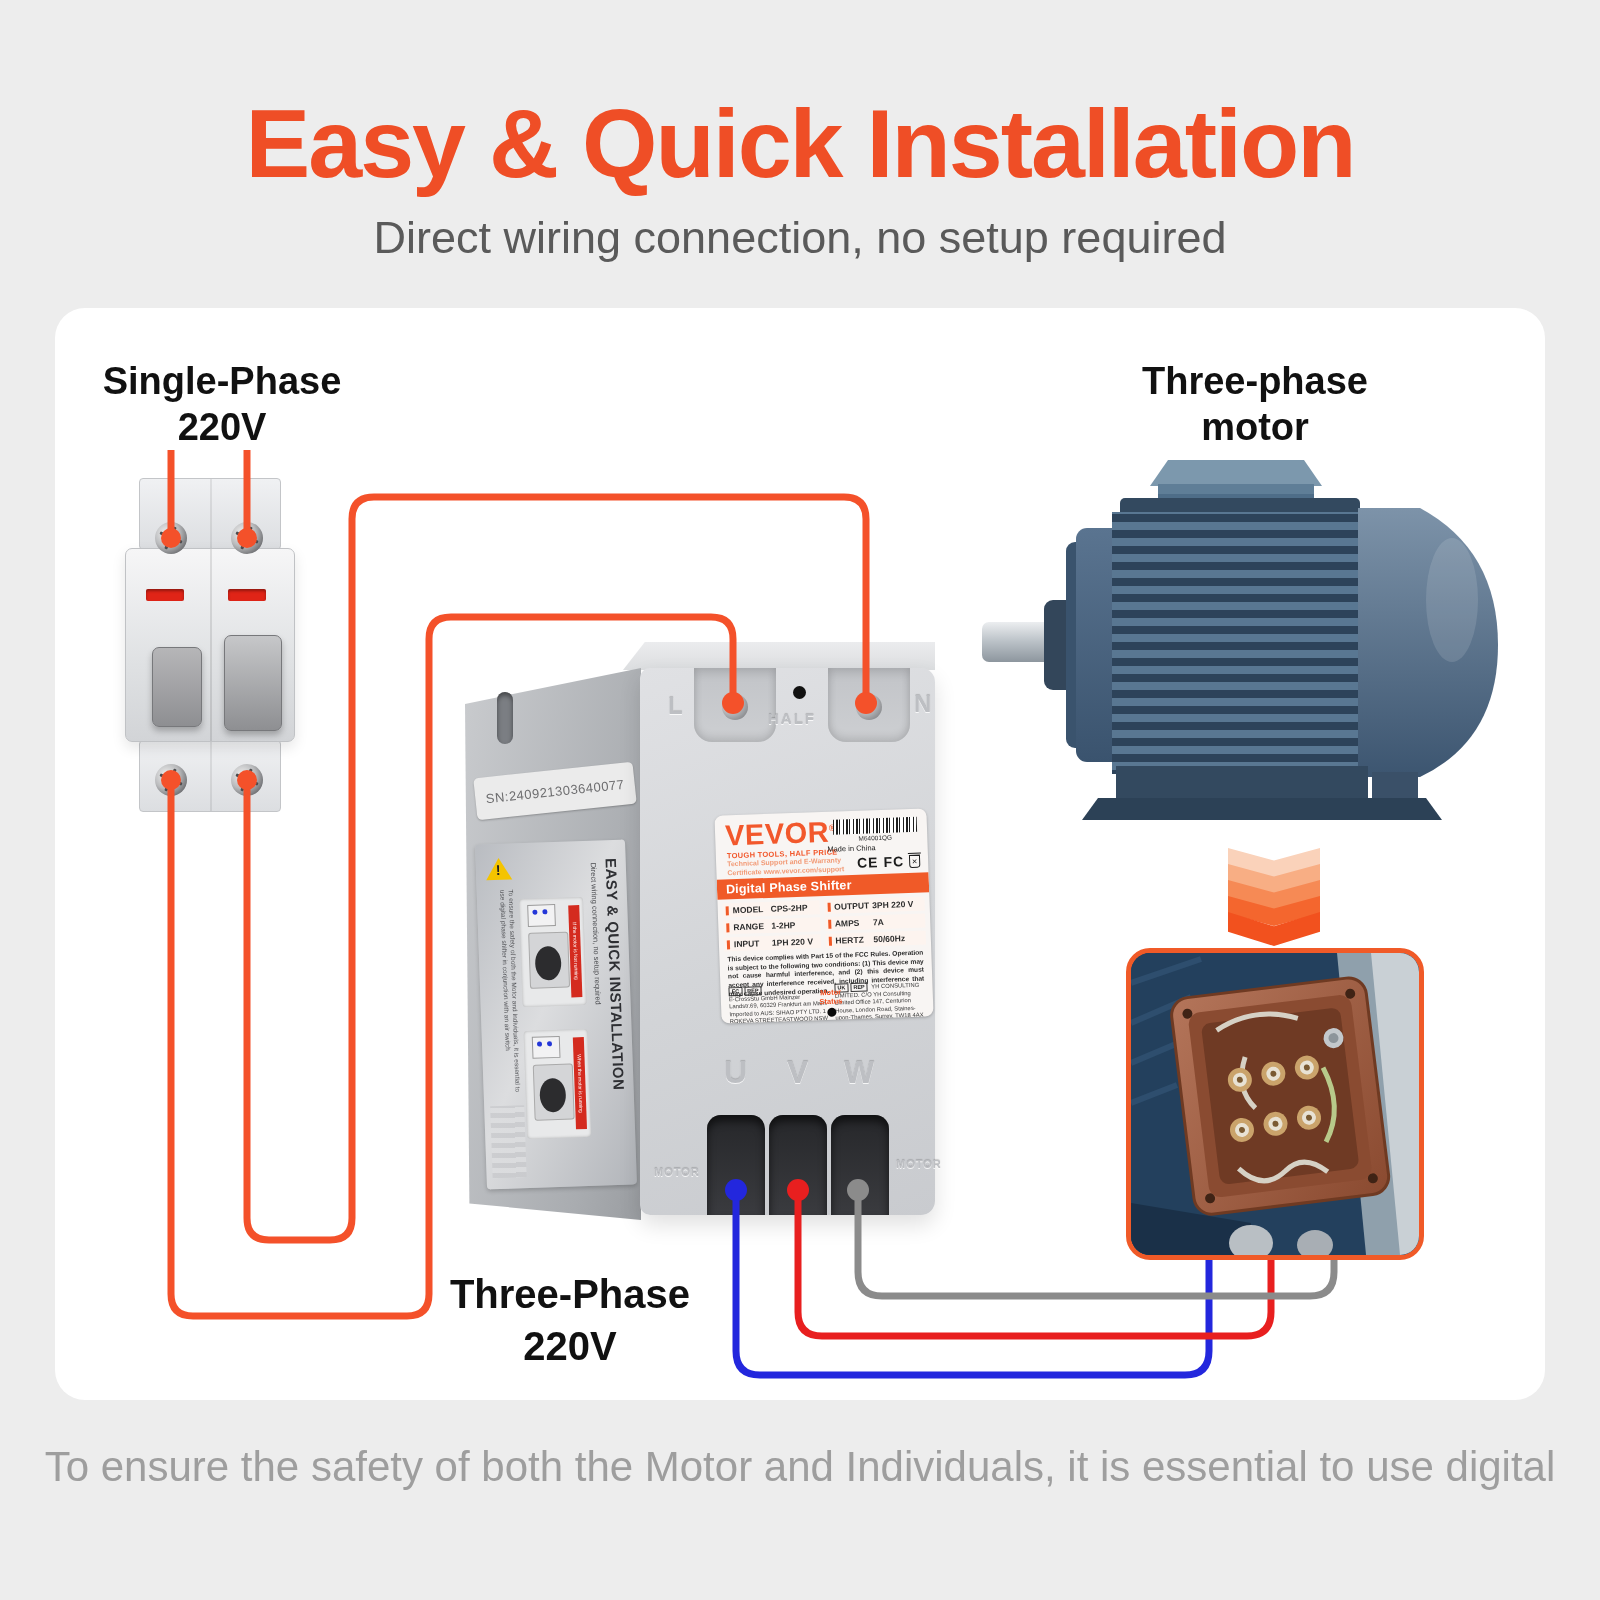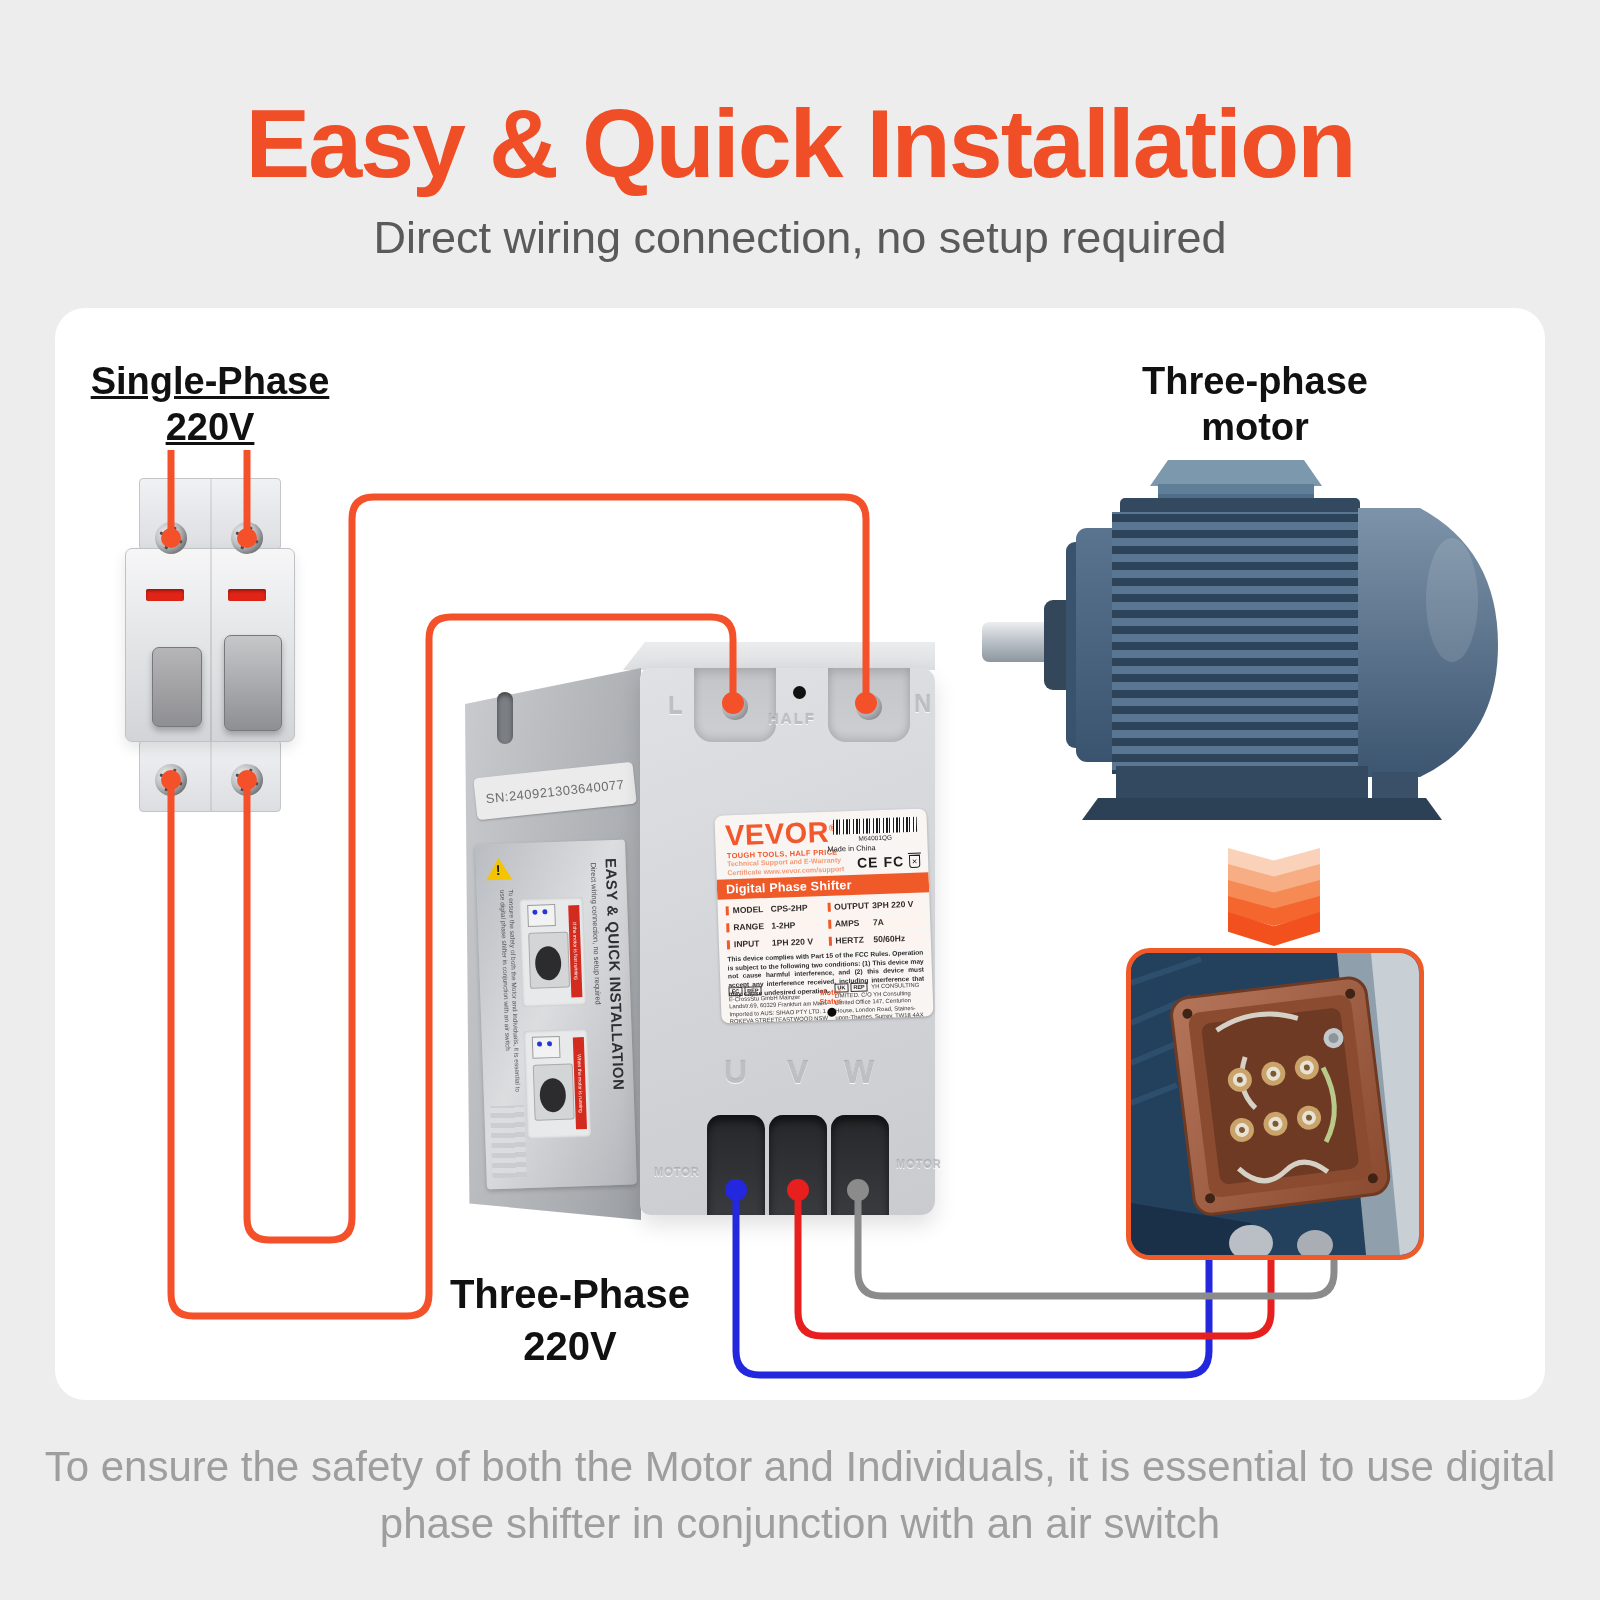--- a/index.html
+++ b/index.html
@@ -12,21 +12,21 @@
          font-size:97px;font-weight:800;letter-spacing:-2px;color:#ef4e26;}
   .subtitle{position:absolute;left:0;top:212px;width:100%;text-align:center;
             font-size:45px;color:#5a5a5a;}
 
   
   .card{position:absolute;left:55px;top:308px;width:1490px;height:1092px;
         background:#ffffff;border-radius:30px;}
 
   .diagram-label{position:absolute;text-align:center;color:#111;font-weight:600;
                  font-size:38px;line-height:46px;z-index:3;}
-  #lbl-single{left:60px;top:358px;width:300px;text-decoration:underline;}
+  #lbl-single{left:72px;top:358px;width:300px;}
   #lbl-motor{left:1100px;top:358px;width:310px;}
   #lbl-three{left:420px;top:1268px;width:300px;font-size:40px;line-height:52px;}
 
   
   .breaker{position:absolute;left:125px;top:475px;width:170px;height:340px;z-index:2;}
   .brk-block{position:absolute;left:14px;width:142px;height:72px;background:linear-gradient(180deg,#f0f1f3,#dcdee1);
              border:1px solid #c3c5c8;border-radius:4px;}
   .brk-block.top{top:3px;} .brk-block.bot{top:265px;}
   .brk-body{position:absolute;left:0;top:73px;width:170px;height:194px;border-radius:7px;
             background:linear-gradient(180deg,#f6f6f7,#dfe1e3 60%,#d2d4d7);border:1px solid #c0c2c5;
@@ -453,16 +453,15 @@
     <g stroke="#8b8b8b" stroke-width="7" fill="none">
       <path d="M858,1190 V1272 q0,24 24,24 H1310 q24,0 24,-24 V1256"></path>
     </g>
     <circle cx="736" cy="1190" r="11" fill="#2327dd"></circle>
     <circle cx="798" cy="1190" r="11" fill="#e81f1f"></circle>
     <circle cx="858" cy="1190" r="11" fill="#8b8b8b"></circle>
   </svg>
 
   <div class="footer">
     <div>To ensure the safety of both the Motor and Individuals, it is essential to use digital</div>
-    <div>phase shifter in conjunction with an air switch</div>
   </div>
 
 </div>
 
 </body></html>

